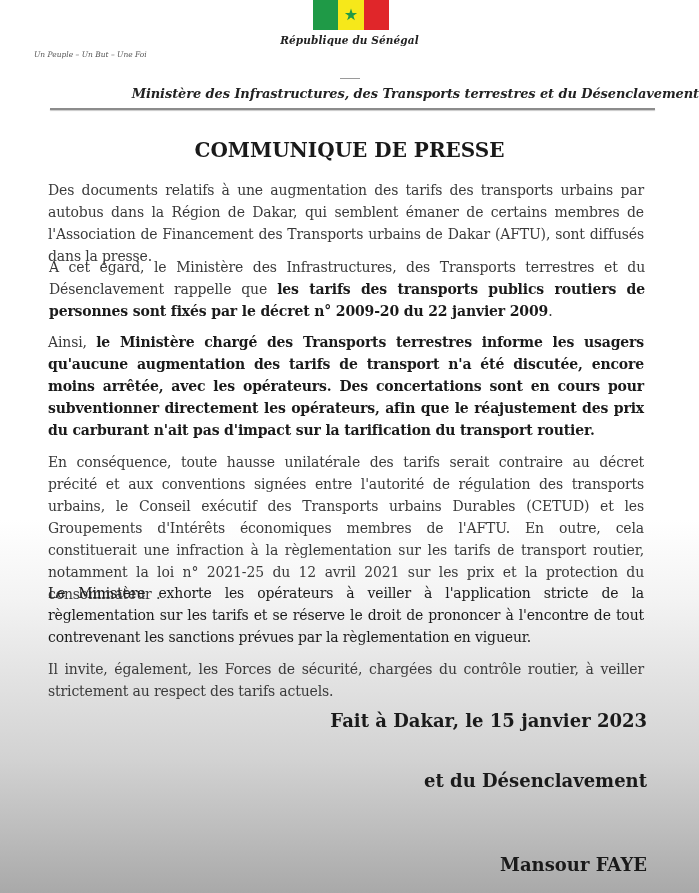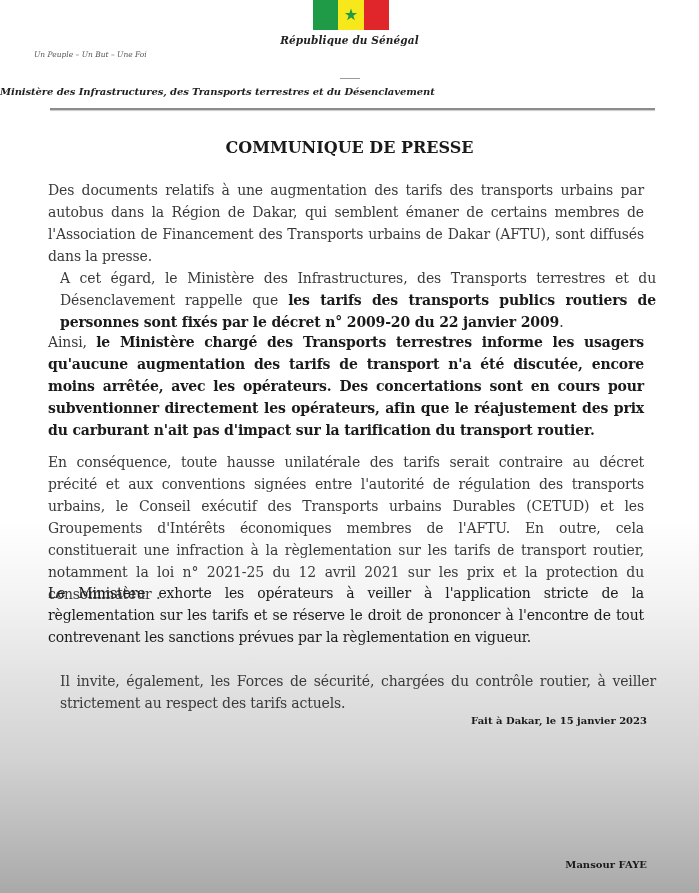--- a/index.html
+++ b/index.html
@@ -80,46 +80,46 @@
       top: 78px;
       width: 20px;
       height: 1px;
       background: #9a9a9a;
     }
     .ministry {
       position: absolute;
       left: 0;
       width: 699px;
       top: 86px;
-      text-align: left;
+      text-align: right;
       font-family: "DejaVu Serif", serif;
       font-style: italic;
       font-weight: bold;
-      font-size: 10px;
+      font-size: 13px;
       color: #222;
       letter-spacing: -0.1px;
     }
     .header-rule {
       position: absolute;
       left: 50px;
       top: 108px;
       width: 605px;
       height: 2px;
       background: #8c8c8c;
       box-shadow: 0 1px 1px #c9c9c9;
     }
     .title {
       position: absolute;
       left: 0;
       width: 699px;
       top: 138px;
       text-align: center;
       font-family: "DejaVu Serif", serif;
       font-weight: bold;
-      font-size: 16px;
+      font-size: 20px;
       color: #1a1a1a;
     }
     .para {
       position: absolute;
       left: 48px;
       width: 596px;
       font-size: 14px;
       line-height: 22px;
       text-align: justify;
       color: #3a3a3a;
@@ -132,21 +132,21 @@
     .p4 { top: 451px; }
     .p5 { top: 582px; }
     .p6 { top: 658px; }
     .p5, .p5 b { color: #1a1a1a; font-weight: normal; }
 
     .signature-block {
       position: absolute;
       right: 52px;
       text-align: right;
       font-weight: bold;
-      font-size: 10px;
+      font-size: 18px;
       color: #1a1a1a;
       line-height: 21px;
     }
     .date-line { top: 710px; }
     .minister-title { top: 770px; }
     .minister-name { top: 854px; text-align: right; }
   </style>
 </head>
 <body>
 
@@ -164,25 +164,26 @@
 
   <div class="republic">République du Sénégal</div>
   <div class="motto">Un Peuple – Un But – Une Foi</div>
   <div class="small-rule"></div>
   <div class="ministry">Ministère des Infrastructures, des Transports terrestres et du Désenclavement</div>
   <div class="header-rule"></div>
 
   <div class="title">COMMUNIQUE DE PRESSE</div>
 
   <p class="para p1" style="margin:0"><span>Des documents relatifs à une augmentation des tarifs des transports urbains par autobus dans la Région de Dakar, qui semblent émaner de certains membres de l'Association de Financement des Transports urbains de Dakar (AFTU), sont diffusés dans la presse.</span></p>
-  <p class="para p2" style="margin:12px"><span>A cet égard, le Ministère des Infrastructures, des Transports terrestres et du Désenclavement rappelle que </span><b>les tarifs des transports publics routiers de personnes sont fixés par le décret n° 2009-20 du 22 janvier 2009</b><span>.</span></p>
+  <p class="para p2" style="margin:1px"><span>A cet égard, le Ministère des Infrastructures, des Transports terrestres et du Désenclavement rappelle que </span><b>les tarifs des transports publics routiers de personnes sont fixés par le décret n° 2009-20 du 22 janvier 2009</b><span>.</span></p>
   <p class="para p3" style="margin:0"><span>Ainsi, </span><b>le Ministère chargé des Transports terrestres informe les usagers qu'aucune augmentation des tarifs de transport n'a été discutée, encore moins arrêtée, avec les opérateurs. Des concertations sont en cours pour subventionner directement les opérateurs, afin que le réajustement des prix du carburant n'ait pas d'impact sur la tarification du transport routier.</b></p>
   <p class="para p4" style="margin:0"><span>En conséquence, toute hausse unilatérale des tarifs serait contraire au décret précité et aux conventions signées entre l'autorité de régulation des transports urbains, le Conseil exécutif des Transports urbains Durables (CETUD) et les Groupements d'Intérêts économiques membres de l'AFTU. En outre, cela constituerait une infraction à la règlementation sur les tarifs de transport routier, notamment la loi n° 2021-25 du 12 avril 2021 sur les prix et la protection du consommateur .</span></p>
   <p class="para p5" style="margin:0"><b>Le Ministère exhorte les opérateurs à veiller à l'application stricte de la règlementation sur les tarifs et se réserve le droit de prononcer à l'encontre de tout contrevenant les sanctions prévues par la règlementation en vigueur.</b></p>
-  <p class="para p6" style="margin:12px"><span>Il invite, également, les Forces de sécurité, chargées du contrôle routier, à veiller strictement au respect des tarifs actuels.</span></p>
+  <p class="para p6" style="margin:0"><span>Il invite, également, les Forces de sécurité, chargées du contrôle routier, à veiller strictement au respect des tarifs actuels.</span></p>
 
   <div class="signature-block date-line">Fait à Dakar, le 15 janvier 2023</div>
 
   <div class="signature-block minister-title">
+    <div>et du Désenclavement</div>
   </div>
 
   <div class="signature-block minister-name">Mansour FAYE</div>
 </div>
 
 </body></html>

